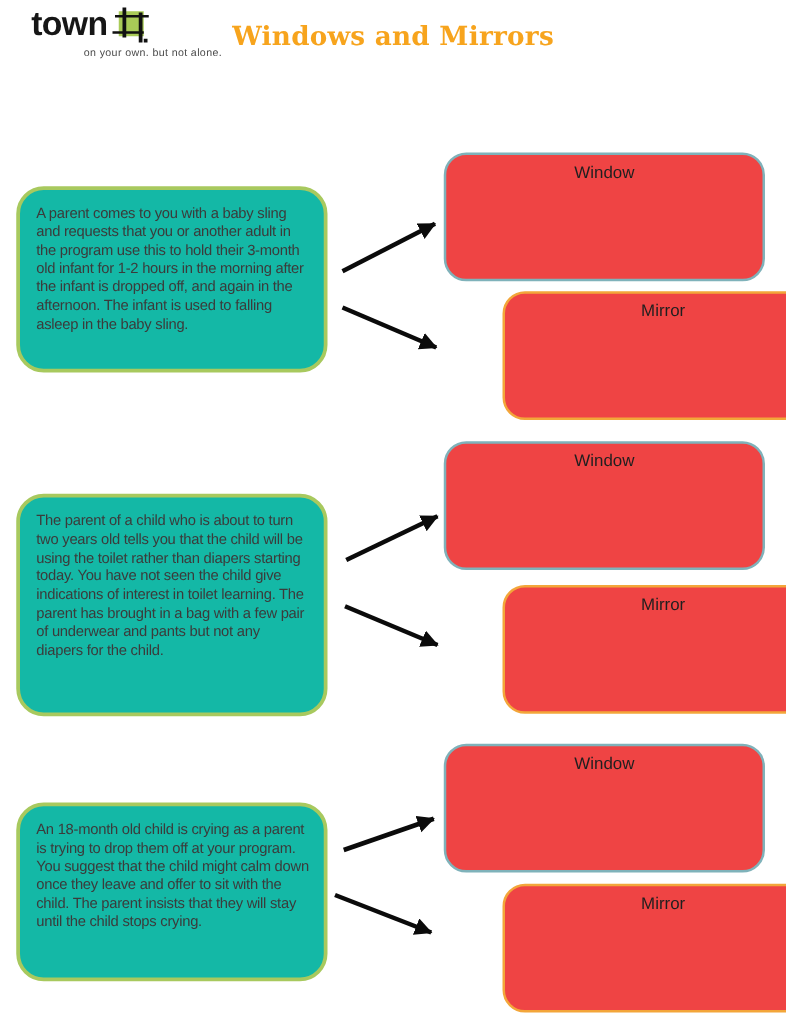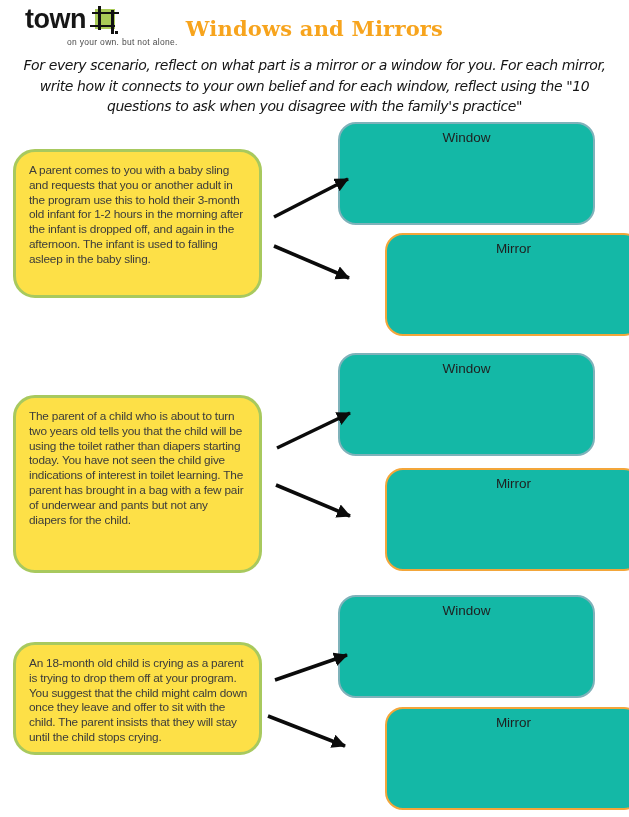--- a/index.html
+++ b/index.html
@@ -26,31 +26,31 @@
     color:var(--title);letter-spacing:0.2px;
   }
   .instructions{
     position:absolute;left:50%;transform:translateX(-50%);top:55px;width:604px;margin:0;
     font-family:"DejaVu Sans",sans-serif;font-style:italic;font-size:14px;line-height:20.5px;
     letter-spacing:-0.4px;text-align:center;color:#151515;
   }
   
   .scenario{
     position:absolute;left:13px;width:249px;box-sizing:border-box;
-    border:3px solid var(--scenario-border);border-radius:22px;background:#fde047;
+    border:3px solid var(--scenario-border);border-radius:22px;background:#14b8a6;
     padding:11px 11px 8px 13px;
   }
   .scenario p{margin:0;font-size:11.8px;line-height:14.8px;letter-spacing:-0.2px;color:#3b3b3b;}
   #scenario-1{top:149px;height:149px;}
   #scenario-2{top:395px;height:178px;}
-  #scenario-3{top:642px;height:113px;}
+  #scenario-3{top:642px;height:143px;}
   
   .abox{
-    position:absolute;left:338px;width:257px;height:103px;box-sizing:border-box;
-    border-radius:18px;background:#14b8a6;
+    position:absolute;left:355px;width:257px;height:103px;box-sizing:border-box;
+    border-radius:18px;background:#ef4444;
   }
   .abox.window{border:2px solid var(--window-border);}
   .abox.mirror{border:2px solid var(--mirror-border);margin-left:47px;}
   .abox-label{padding-top:6px;text-align:center;font-size:13.5px;color:#1f1f1f;}
   .abox-area{position:absolute;left:4px;right:4px;top:26px;bottom:4px;}
   #window-1{top:122px;} #mirror-1{top:233px;}
   #window-2{top:353px;} #mirror-2{top:468px;}
   #window-3{top:595px;} #mirror-3{top:707px;}
   
   .arrows{position:absolute;left:0;top:0;width:629px;height:817px;pointer-events:none;}
@@ -71,21 +71,20 @@
         <span class="bar b-left"></span>
         <span class="bar b-right"></span>
         <span class="dot"></span>
       </span>
     </div>
     <div class="tagline">on your own. but not alone.</div>
   </div>
 
   <h1 class="title">Windows and Mirrors</h1>
 
-  <p class="instructions">For every scenario, reflect on what part is a mirror or a window for you. For each mirror, write how it connects to your own belief and for each window, reflect using the "10 questions to ask when you disagree with the family's practice"</p>
 
   <div class="scenario" id="scenario-1">
     <p>A parent comes to you with a baby sling and requests that you or another adult in the program use this to hold their 3-month old infant for 1-2 hours in the morning after the infant is dropped off, and again in the afternoon. The infant is used to falling asleep in the baby sling.</p>
   </div>
   <div class="scenario" id="scenario-2">
     <p>The parent of a child who is about to turn two years old tells you that the child will be using the toilet rather than diapers starting today. You have not seen the child give indications of interest in toilet learning. The parent has brought in a bag with a few pair of underwear and pants but not any diapers for the child.</p>
   </div>
   <div class="scenario" id="scenario-3">
     <p>An 18-month old child is crying as a parent is trying to drop them off at your program. You suggest that the child might calm down once they leave and offer to sit with the child. The parent insists that they will stay until the child stops crying.</p>
   </div>

